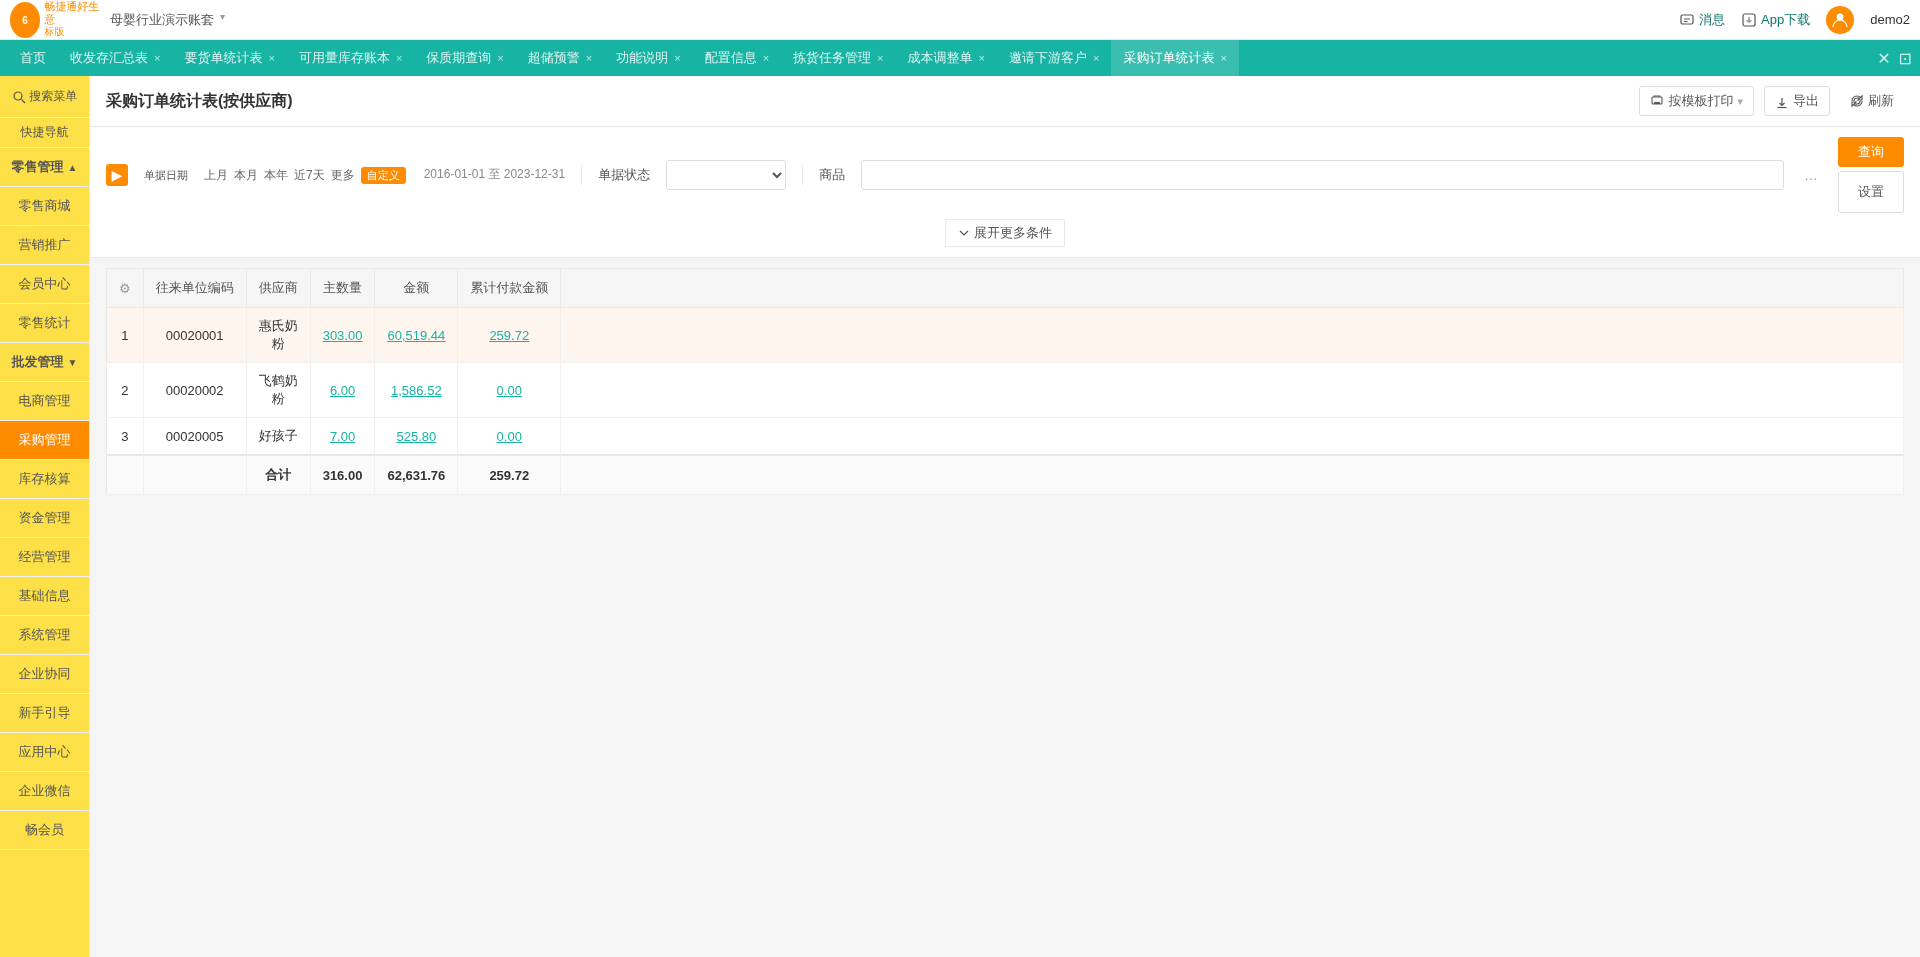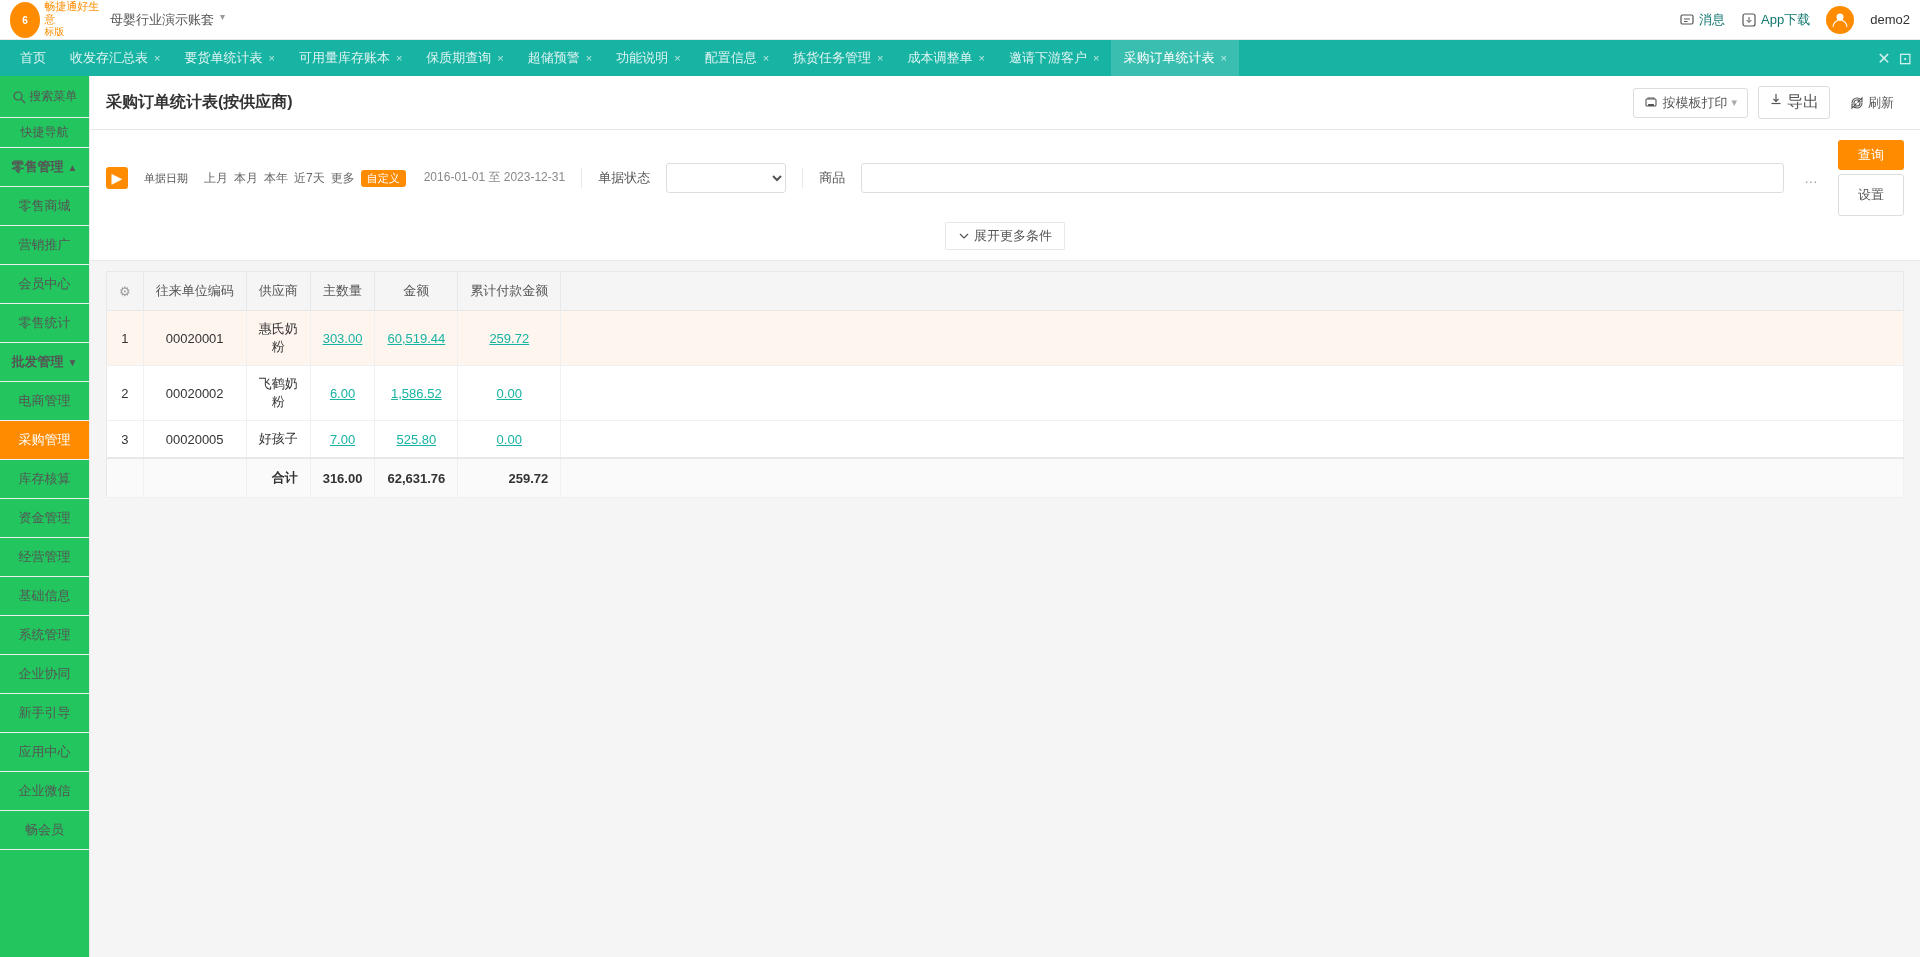--- a/index.html
+++ b/index.html
@@ -24,39 +24,39 @@
     .nav-tab { display: flex; align-items: center; padding: 0 12px; height: 36px; color: rgba(255,255,255,0.85); font-size: 13px; cursor: pointer; white-space: nowrap; position: relative; }
     .nav-tab.active { background: rgba(255,255,255,0.15); color: #fff; font-weight: 500; }
     .nav-tab .close-x { margin-left: 6px; font-size: 11px; color: rgba(255,255,255,0.7); }
     .nav-tabs-end { margin-left: auto; display: flex; align-items: center; gap: 8px; color: rgba(255,255,255,0.8); }
     .nav-tabs-end span { cursor: pointer; font-size: 16px; }
 
     
     .main-layout { display: flex; flex: 1; overflow: hidden; }
 
     
-    .sidebar { width: 90px; background: #22c55e; border-right: 1px solid #e8e8e8; display: flex; flex-direction: column; overflow-y: auto; }
+    .sidebar { width: 90px; background: #fde047; border-right: 1px solid #e8e8e8; display: flex; flex-direction: column; overflow-y: auto; }
     .sidebar-search { padding: 8px 6px; border-bottom: 1px solid #f0f0f0; }
     .sidebar-search-btn { width: 100%; background: none; border: none; color: #555; font-size: 12px; cursor: pointer; padding: 4px; text-align: center; }
     .sidebar-nav-btn { padding: 6px; border-bottom: 1px solid #f0f0f0; text-align: center; cursor: pointer; }
     .sidebar-nav-btn span { color: #555; font-size: 12px; }
     .sidebar-item { padding: 10px 6px; text-align: center; cursor: pointer; font-size: 13px; color: #555; border-bottom: 1px solid #f0f0f0; display: flex; flex-direction: column; align-items: center; gap: 2px; }
     .sidebar-item.active { color: #fff; background: #ff8c00; }
     .sidebar-item.has-arrow { flex-direction: row; justify-content: center; font-weight: bold; }
     .sidebar-item .arrow { font-size: 10px; margin-left: 2px; }
 
     
     .content { flex: 1; display: flex; flex-direction: column; overflow: hidden; background: #7f1d1d; }
 
     
     .page-header { background: #fff; padding: 10px 16px; border-bottom: 1px solid #e8e8e8; display: flex; align-items: center; justify-content: space-between; }
     .page-title { font-size: 16px; font-weight: 600; color: #333; }
     .page-actions { display: flex; align-items: center; gap: 10px; }
     .btn-template { display: flex; align-items: center; gap: 4px; border: 1px solid #ddd; background: #fff; padding: 5px 10px; border-radius: 3px; cursor: pointer; font-size: 13px; color: #555; }
-    .btn-export { display: flex; align-items: flex-start; gap: 4px; border: 1px solid #ddd; background: #fff; padding: 5px 10px; border-radius: 3px; cursor: pointer; font-size: 16px; color: #555; }
+    .btn-export { display: flex; align-items: flex-end; gap: 4px; border: 1px solid #ddd; background: #fff; padding: 5px 10px; border-radius: 3px; cursor: pointer; font-size: 13px; color: #555; }
     .btn-refresh { display: flex; align-items: center; gap: 4px; border: none; background: none; padding: 5px 10px; cursor: pointer; font-size: 13px; color: #555; }
 
     
     .filter-area { background: #fff; padding: 10px 16px; border-bottom: 1px solid #e8e8e8; }
     .filter-row { display: flex; align-items: center; gap: 16px; flex-wrap: wrap; }
     .filter-toggle { width: 22px; height: 22px; background: #ff8c00; color: white; border: none; border-radius: 3px; cursor: pointer; font-size: 14px; display: flex; align-items: center; justify-content: center; }
     .filter-label { font-size: 11px; color: #555; white-space: nowrap; }
     .date-shortcuts { display: flex; gap: 6px; align-items: center; }
     .date-shortcut { font-size: 12px; color: #666; cursor: pointer; }
     .custom-badge { background: #ff8c00; color: #fff; font-size: 11px; padding: 1px 6px; border-radius: 3px; cursor: pointer; }
@@ -77,21 +77,21 @@
     .data-table thead tr { background: #f5f5f5; }
     .data-table th { padding: 10px 12px; text-align: center; font-weight: 500; font-size: 13px; color: #555; border-bottom: 1px solid #e8e8e8; border-right: 1px solid #e8e8e8; white-space: nowrap; }
     .data-table td { padding: 9px 12px; text-align: center; font-size: 13px; border-bottom: 1px solid #f0f0f0; border-right: 1px solid #f0f0f0; color: #333; }
     .data-table tbody tr:nth-child(1) { background: #fff5ef; }
     .data-table .link-text { color: #17b3a3; text-decoration: underline; cursor: pointer; }
     .data-table .settings-col { width: 30px; }
     .gear-cell { color: #999; cursor: pointer; }
 
     
     .table-footer { background: #fff; border-top: 2px solid #e8e8e8; }
-    .table-footer td { padding: 10px 12px; font-weight: 600; font-size: 13px; text-align: right; color: #333; background: #fafafa; border-right: 1px solid #f0f0f0; }
+    .table-footer td { padding: 10px 12px; font-weight: 600; font-size: 13px; text-align: center; color: #333; background: #fafafa; border-right: 1px solid #f0f0f0; }
 
     
     ::-webkit-scrollbar { width: 6px; height: 6px; }
     ::-webkit-scrollbar-thumb { background: #ccc; border-radius: 3px; }
     ::-webkit-scrollbar-track { background: #f5f5f5; }
 
     .filter-actions { display: flex; flex-direction: column; gap: 4px; margin-left: auto; }
   </style>
 </head>
 <body>

